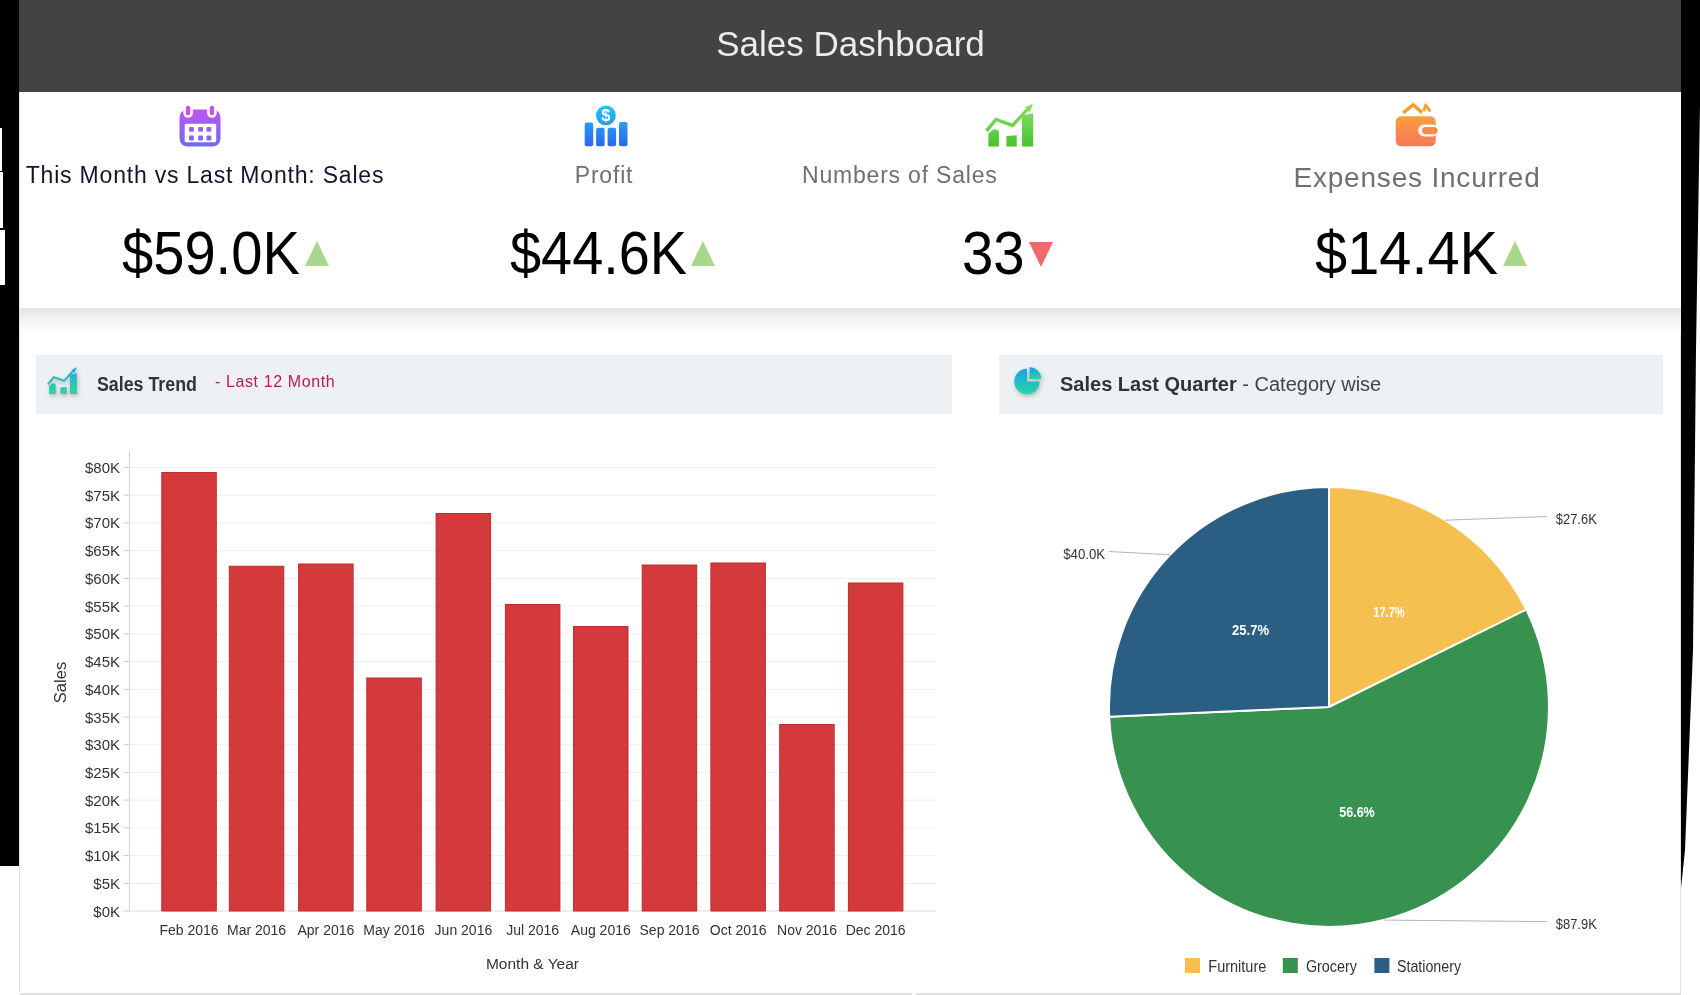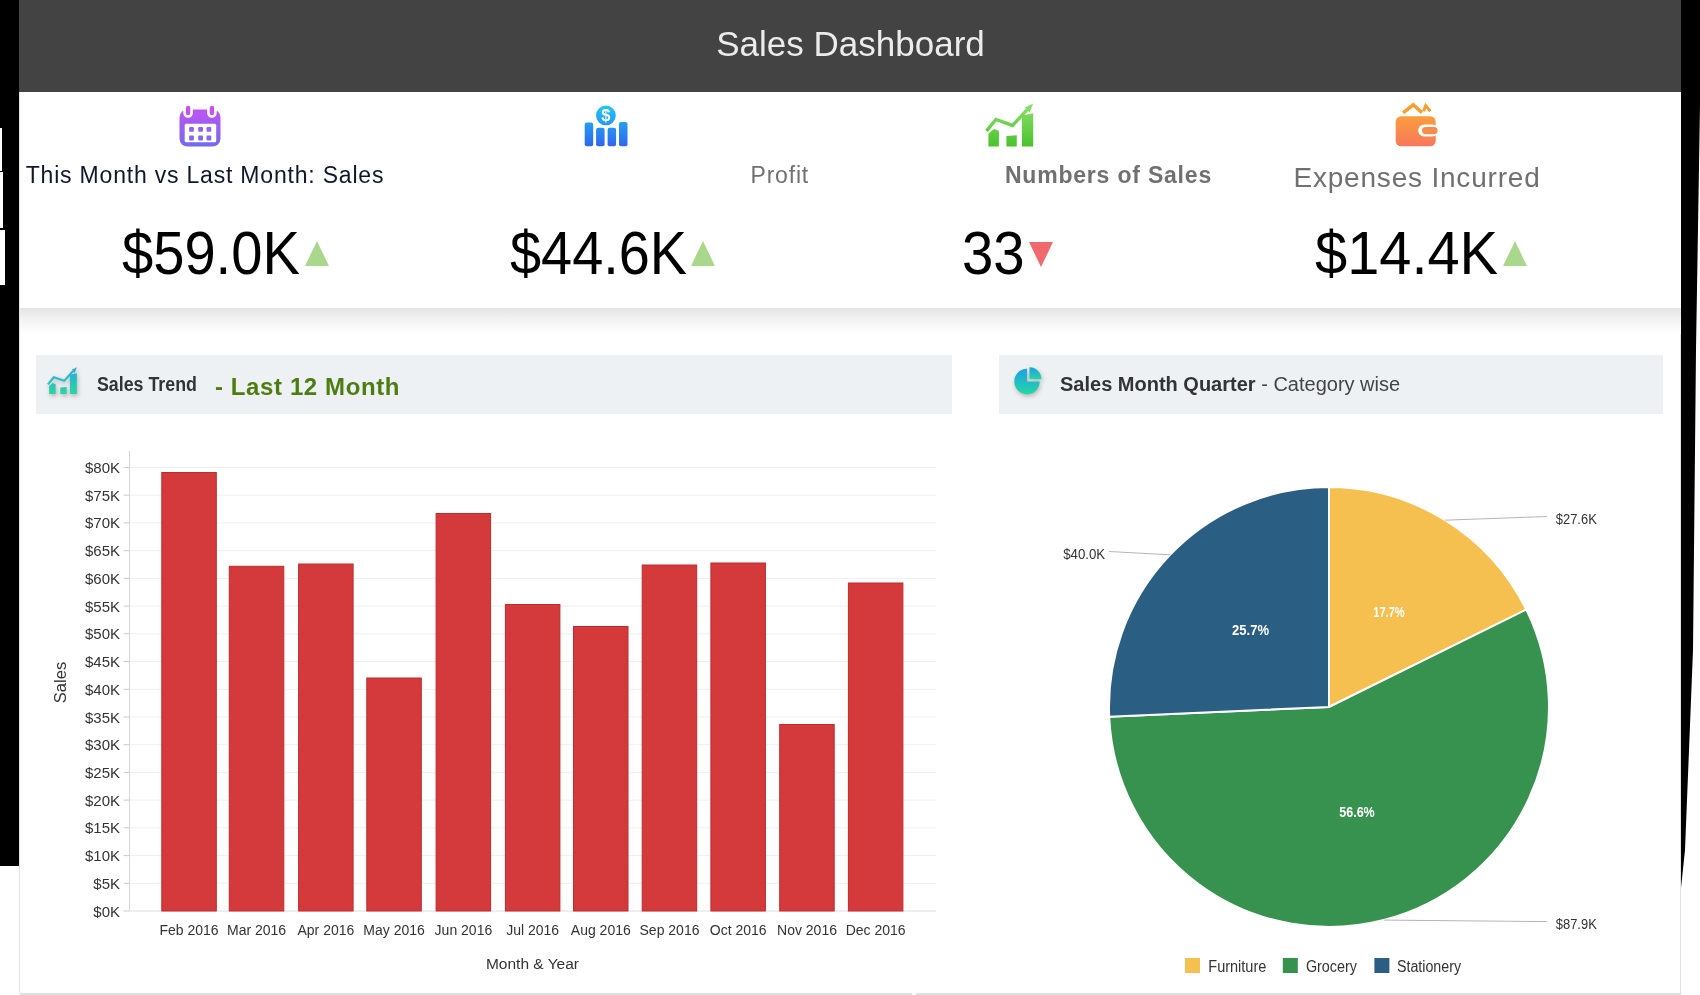--- a/index.html
+++ b/index.html
@@ -82,40 +82,40 @@
     </linearGradient>
   </defs>
   <polyline points="9.1,10.8 19.2,2.8 28,10.8" fill="none" stroke="#f6a02c" stroke-width="3.4"></polyline>
   <polyline points="29.6,9.3 31.7,3.6 36.4,9.2" fill="none" stroke="#f6a02c" stroke-width="3"></polyline>
   <rect x="1.7" y="14.2" width="40" height="30.1" rx="5.5" fill="url(#gwallet)"></rect>
   <rect x="24.2" y="22.4" width="20.1" height="12.1" rx="6" fill="#fff"></rect>
   <rect x="28" y="24.9" width="15.6" height="7.3" rx="3.6" fill="#f58c4b"></rect>
 </svg>
 
 <div class="abs" style="left:0; top:162px; width:410px; text-align:center; font-size:23px; letter-spacing:0.8px; color:#0f172a;">This Month vs Last Month: Sales</div>
-<div class="abs" style="left:399px; top:162px; width:410px; text-align:right; font-size:23px; letter-spacing:0.8px; color:#707070;">Profit</div>
-<div class="abs" style="left:802px; top:162px; width:410px; text-align:right; font-size:23px; letter-spacing:0.8px; color:#707070;font-weight:bold;">Numbers of Sales</div>
+<div class="abs" style="left:399px; top:162px; width:410px; text-align:center; font-size:23px; letter-spacing:0.8px; color:#707070;">Profit</div>
+<div class="abs" style="left:802px; top:162px; width:410px; text-align:left; font-size:23px; letter-spacing:0.8px; color:#707070;">Numbers of Sales</div>
 <div class="abs" style="left:1212px; top:162px; width:410px; text-align:center; font-size:28px; letter-spacing:0.8px; color:#707070;">Expenses Incurred</div>
 
 <div class="abs" style="left:122px; top:217px; font-size:62px; color:#000; transform:scaleX(0.905); transform-origin:0 0;">$59.0K</div>
 <div class="abs" style="left:510px; top:217px; font-size:62px; color:#000; transform:scaleX(0.901); transform-origin:0 0;">$44.6K</div>
 <div class="abs" style="left:962px; top:217px; font-size:62px; color:#000; transform:scaleX(0.908); transform-origin:0 0;">33</div>
 <div class="abs" style="left:1315px; top:217px; font-size:62px; color:#000; transform:scaleX(0.932); transform-origin:0 0;">$14.4K</div>
 
 <div class="abs" style="left:305px; top:241px; width:0; height:0; border-left:12.5px solid transparent; border-right:12.5px solid transparent; border-bottom:25px solid #a9d78c;"></div>
 <div class="abs" style="left:691px; top:241px; width:0; height:0; border-left:12.5px solid transparent; border-right:12.5px solid transparent; border-bottom:25px solid #a9d78c;"></div>
 <div class="abs" style="left:1029px; top:241.5px; width:0; height:0; border-left:12.5px solid transparent; border-right:12.5px solid transparent; border-top:25px solid #f0696d;"></div>
 <div class="abs" style="left:1503px; top:241px; width:0; height:0; border-left:12.5px solid transparent; border-right:12.5px solid transparent; border-bottom:25px solid #a9d78c;"></div>
 
 <div class="abs" style="left:36px; top:355px; width:916px; height:58.5px; background:#edf1f4;"></div>
 <div class="abs" style="left:97px; top:373px; font-size:20px; color:#333; font-weight:bold; transform:scaleX(0.89); transform-origin:0 0;">Sales Trend</div>
-<div class="abs" style="left:215px; top:373px; font-size:24px; letter-spacing:0.6px; color:#4d7c0f;font-weight:bold;">- Last 12 Month</div>
+<div class="abs" style="left:215px; top:373px; font-size:16px; letter-spacing:0.6px; color:#be185d;">- Last 12 Month</div>
 
 <div class="abs" style="left:999px; top:355px; width:664px; height:58.5px; background:#edf1f4;"></div>
-<div class="abs" style="left:1060px; top:373px; font-size:20px; color:#333;"><b>Sales Month Quarter</b><span style="color:#444;margin-top:16px;"> - Category wise</span></div>
+<div class="abs" style="left:1060px; top:373px; font-size:20px; color:#333;"><b>Sales Last Quarter</b><span style="color:#444;margin-top:16px;"> - Category wise</span></div>
 
 <svg class="abs" style="left:47px; top:365px; filter:drop-shadow(1px 2px 2px rgba(0,0,0,0.25));" width="31" height="30" viewBox="0 0 50 48">
   <defs>
     <linearGradient id="gteal" gradientUnits="userSpaceOnUse" x1="0" y1="3" x2="0" y2="47">
       <stop offset="0" stop-color="#24a9e1"></stop>
         <stop offset="1" stop-color="#2cd6a2"></stop>
     </linearGradient>
   </defs>
   <g fill="url(#gteal)">
     <polygon points="3.4,33.5 9,29 13.9,30.8 13.9,46.6 3.4,46.6"></polygon>

